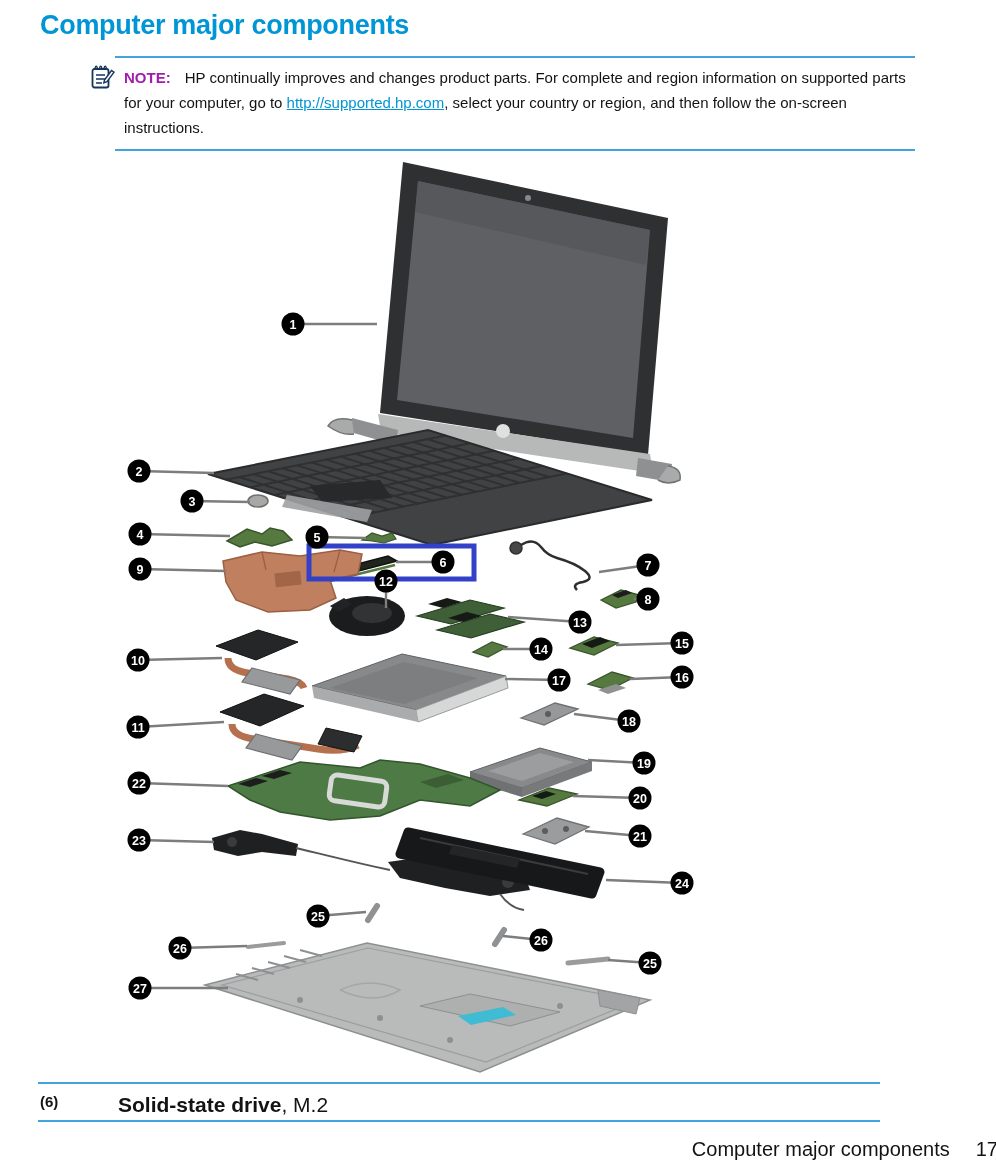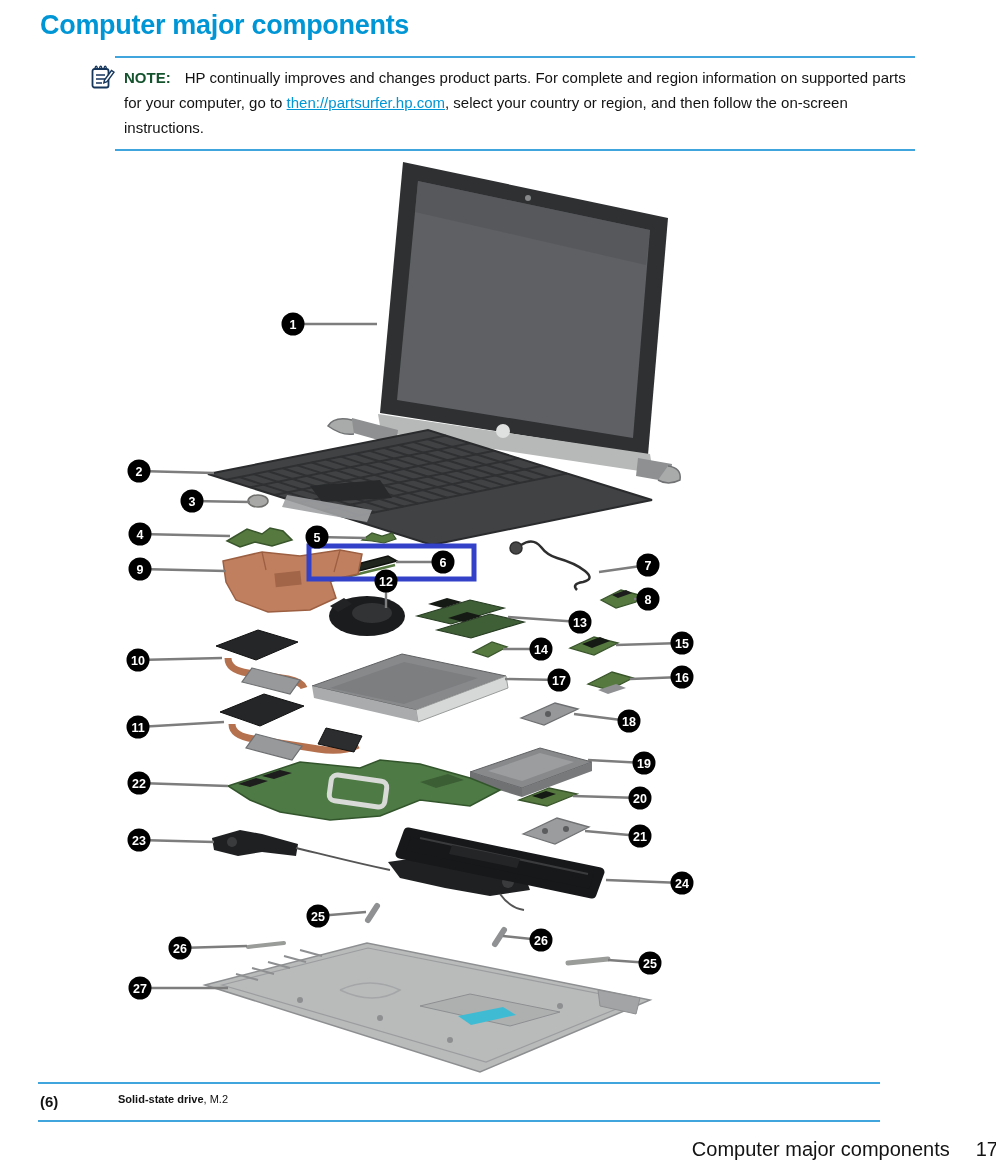--- a/index.html
+++ b/index.html
@@ -4,28 +4,28 @@
 <style>
   html,body{margin:0;padding:0;background:#ffffff;}
   .page{position:relative;width:996px;height:1172px;background:#fff;overflow:hidden;
         font-family:"Liberation Sans",sans-serif;color:#131313;padding-left:20px;}
   .title{position:absolute;left:40px;top:10px;font-size:27px;font-weight:700;
          color:#0096d6;letter-spacing:-0.3px;}
   .note{position:absolute;left:115px;top:56px;width:800px;
         border-top:2px solid #3fa5dc;border-bottom:2px solid #3fa5dc;
         padding:7px 6px 9px 9px;box-sizing:border-box;}
   .note p{margin:0;font-size:15px;line-height:25px;}
-  .note-label{color:#14532d;font-weight:700;margin-right:14px;}
+  .note-label{color:#a21caf;font-weight:700;margin-right:14px;}
   .note-link{color:#0096d6;text-decoration:underline;cursor:pointer;}
   .note-icon{position:absolute;left:90px;top:63px;width:25px;height:27px;}
   .figure{position:absolute;left:0;top:0;width:996px;height:1172px;}
   .parts-table{position:absolute;left:38px;top:1082px;width:842px;height:36px;
         border-top:2px solid #3fa5dc;border-bottom:2px solid #3fa5dc;}
   .pt-ref{position:absolute;left:2px;top:9px;font-size:15px;font-weight:700;}
-  .pt-name{position:absolute;left:80px;top:9px;font-size:11px;}
+  .pt-name{position:absolute;left:80px;top:9px;font-size:21px;}
   .pt-name b{font-weight:700;}
   .footer{position:absolute;right:18px;top:1138px;font-size:20px;}
   .footer .pgnum{margin-left:26px;}
   svg text.callout-num{font-family:"Liberation Sans",sans-serif;font-weight:700;
         font-size:12.5px;fill:#fff;text-anchor:middle;}
 </style>
 </head>
 <body>
 
 <div class="page">
@@ -33,21 +33,21 @@
   <div class="title">Computer major components</div>
 
   <svg class="note-icon" viewBox="0 0 25 27">
     <rect x="2.5" y="6" width="16" height="18.5" rx="2" fill="#fff" stroke="#16365c" stroke-width="1.8"></rect>
     <path d="M5 5 q1.2 -3.5 2.4 0 M9.5 5 q1.2 -3.5 2.4 0 M14 5 q1.2 -3.5 2.4 0" fill="none" stroke="#16365c" stroke-width="1.4"></path>
     <path d="M6 12 h9 M6 16 h9 M6 20 h6" stroke="#16365c" stroke-width="1.3"></path>
     <path d="M14.5 17 L21.5 7.5 L24 9.2 L17 18.7 L13.8 19.8 Z" fill="#fff" stroke="#16365c" stroke-width="1.4"></path>
   </svg>
 
   <div class="note">
-    <p><span class="note-label">NOTE:</span><span>HP continually improves and changes product parts. For complete and region information on supported parts for your computer, go to </span><a class="note-link">then://partsurfer.hp.com</a><span>, select your country or region, and then follow the on-screen instructions.</span></p>
+    <p><span class="note-label">NOTE:</span><span>HP continually improves and changes product parts. For complete and region information on supported parts for your computer, go to </span><a class="note-link">http://supported.hp.com</a><span>, select your country or region, and then follow the on-screen instructions.</span></p>
   </div>
 
   <svg class="figure" viewBox="0 0 996 1172">
 
     <g>
       <polygon points="403,162 668,218 648,455 380,413" fill="#2e3032"></polygon>
       <polygon points="418,181 650,230 633,438 397,400" fill="#5e6063"></polygon>
       <polygon points="418,181 650,230 646,265 415,212" fill="#525457" opacity="0.6"></polygon>
       <circle cx="528" cy="198" r="3" fill="#86888a"></circle>
       <polygon points="378,414 650,454 653,473 381,432" fill="#b7b9b8"></polygon>

